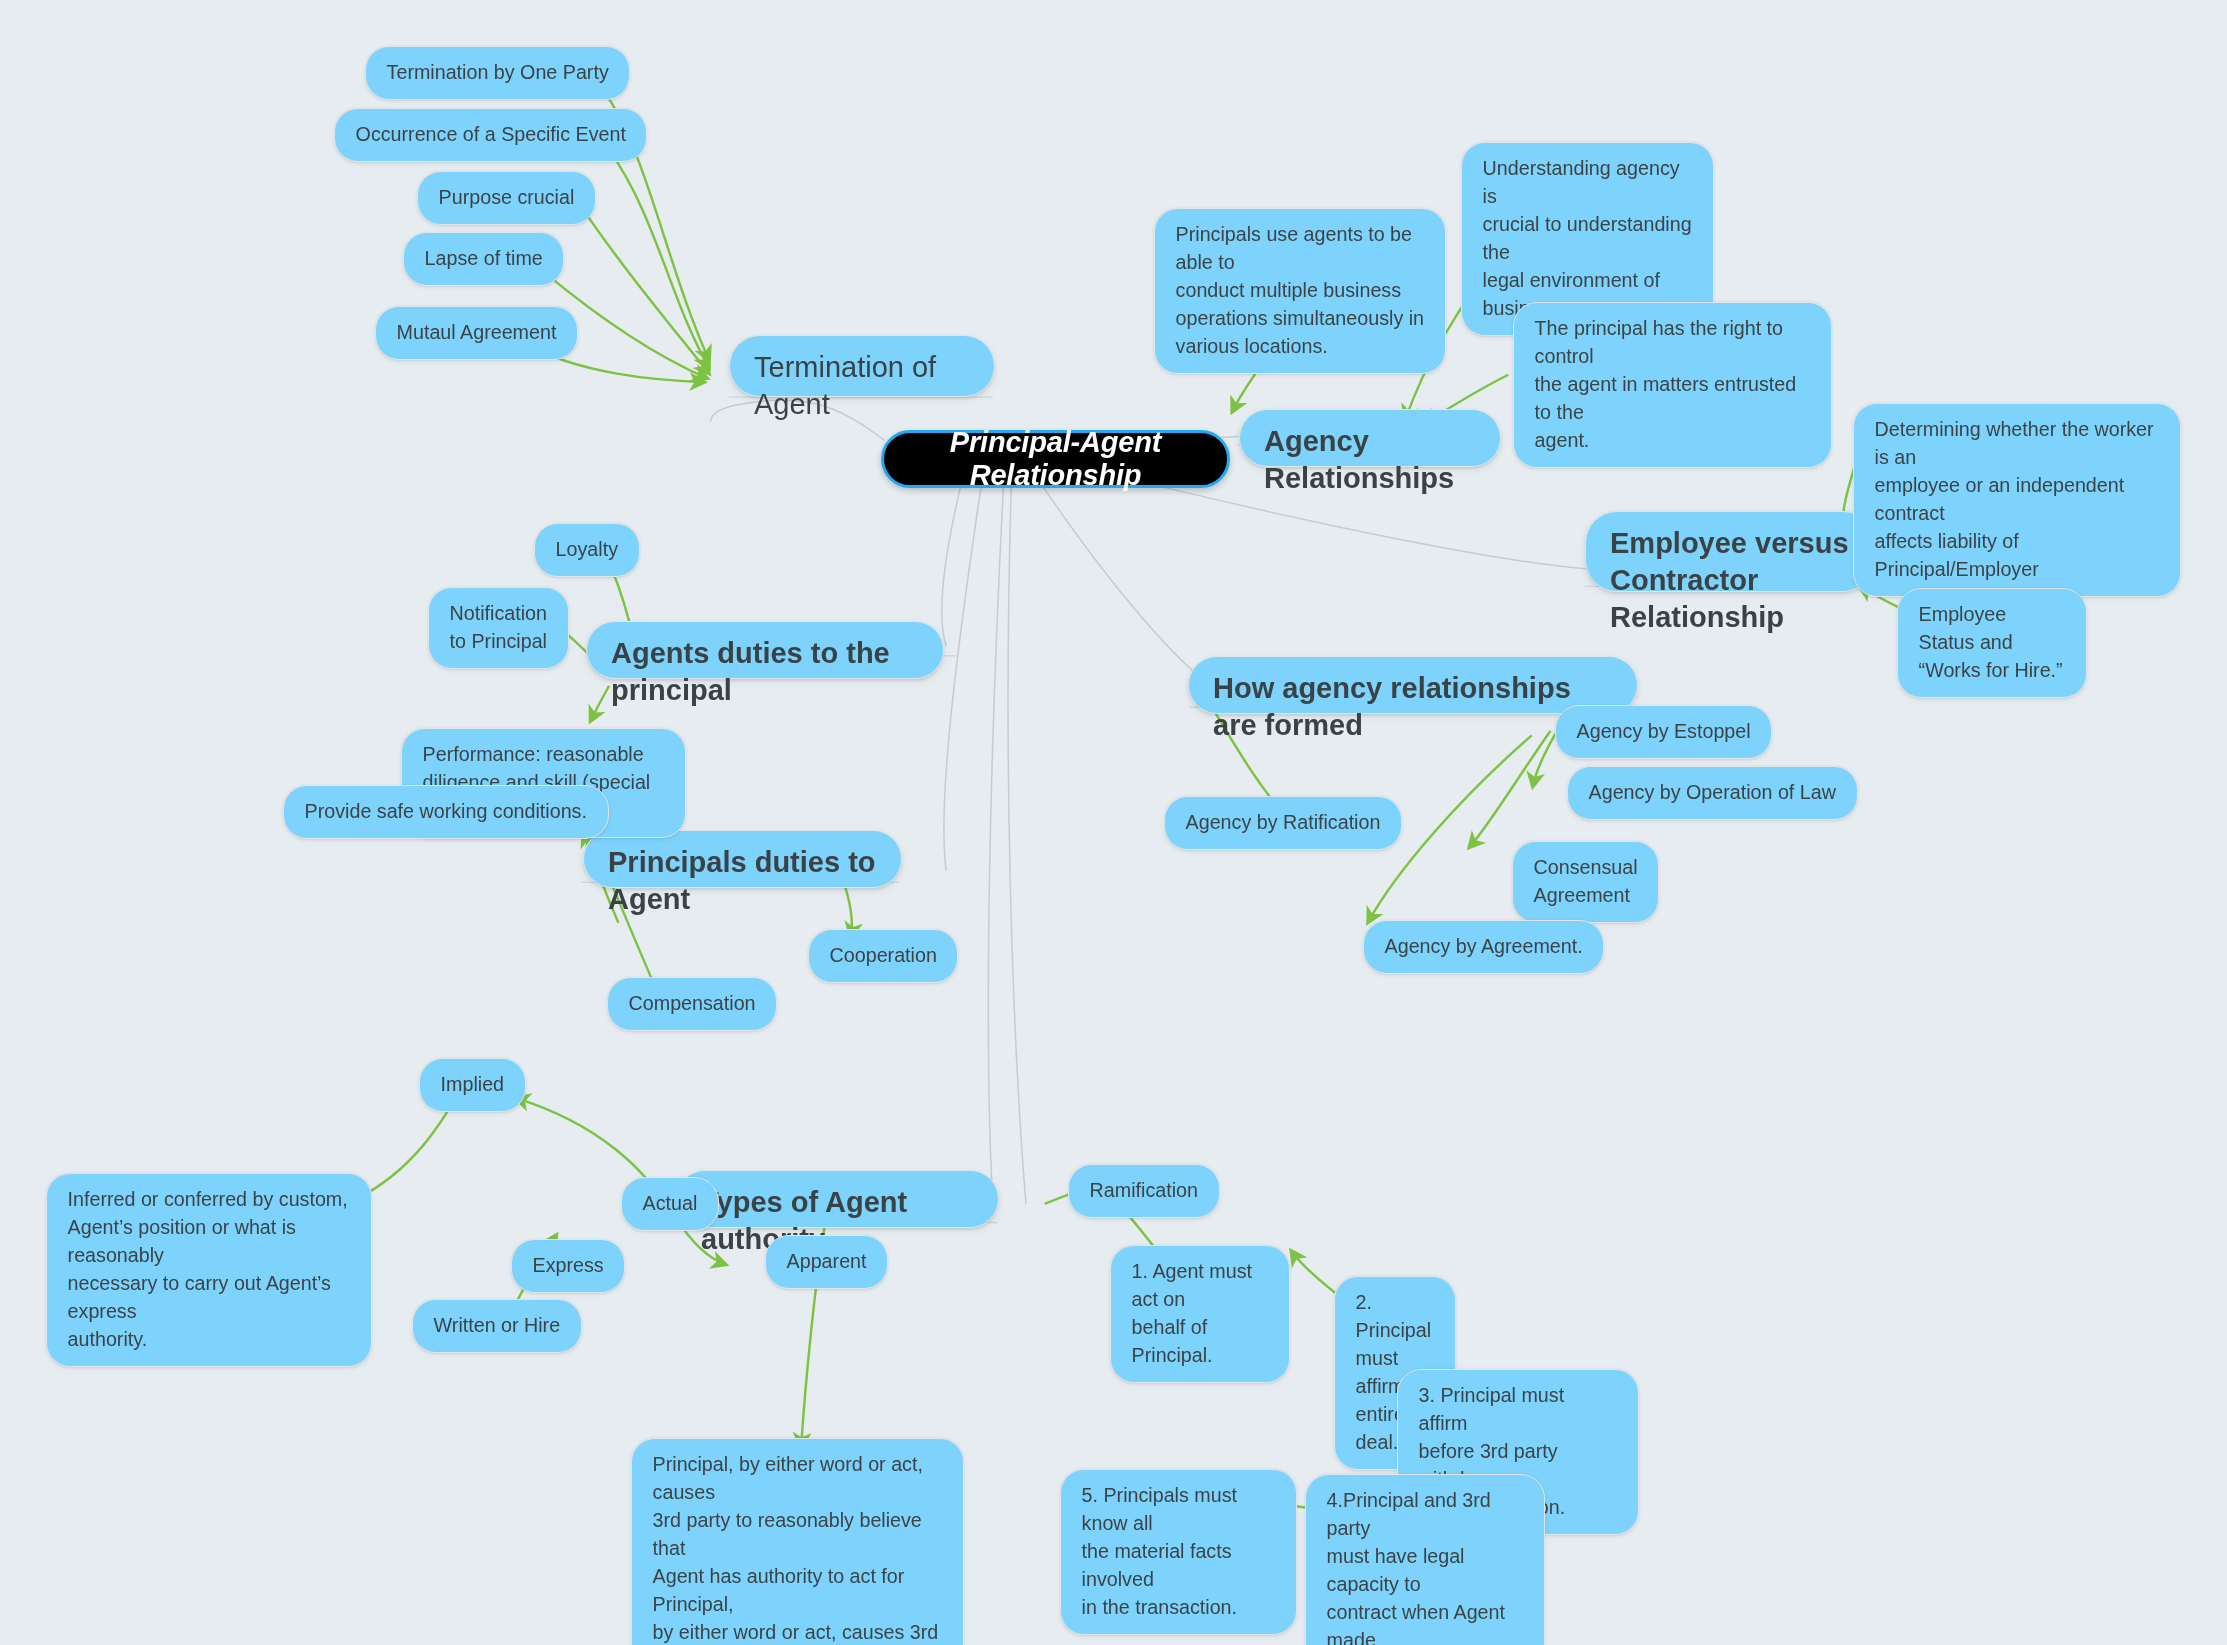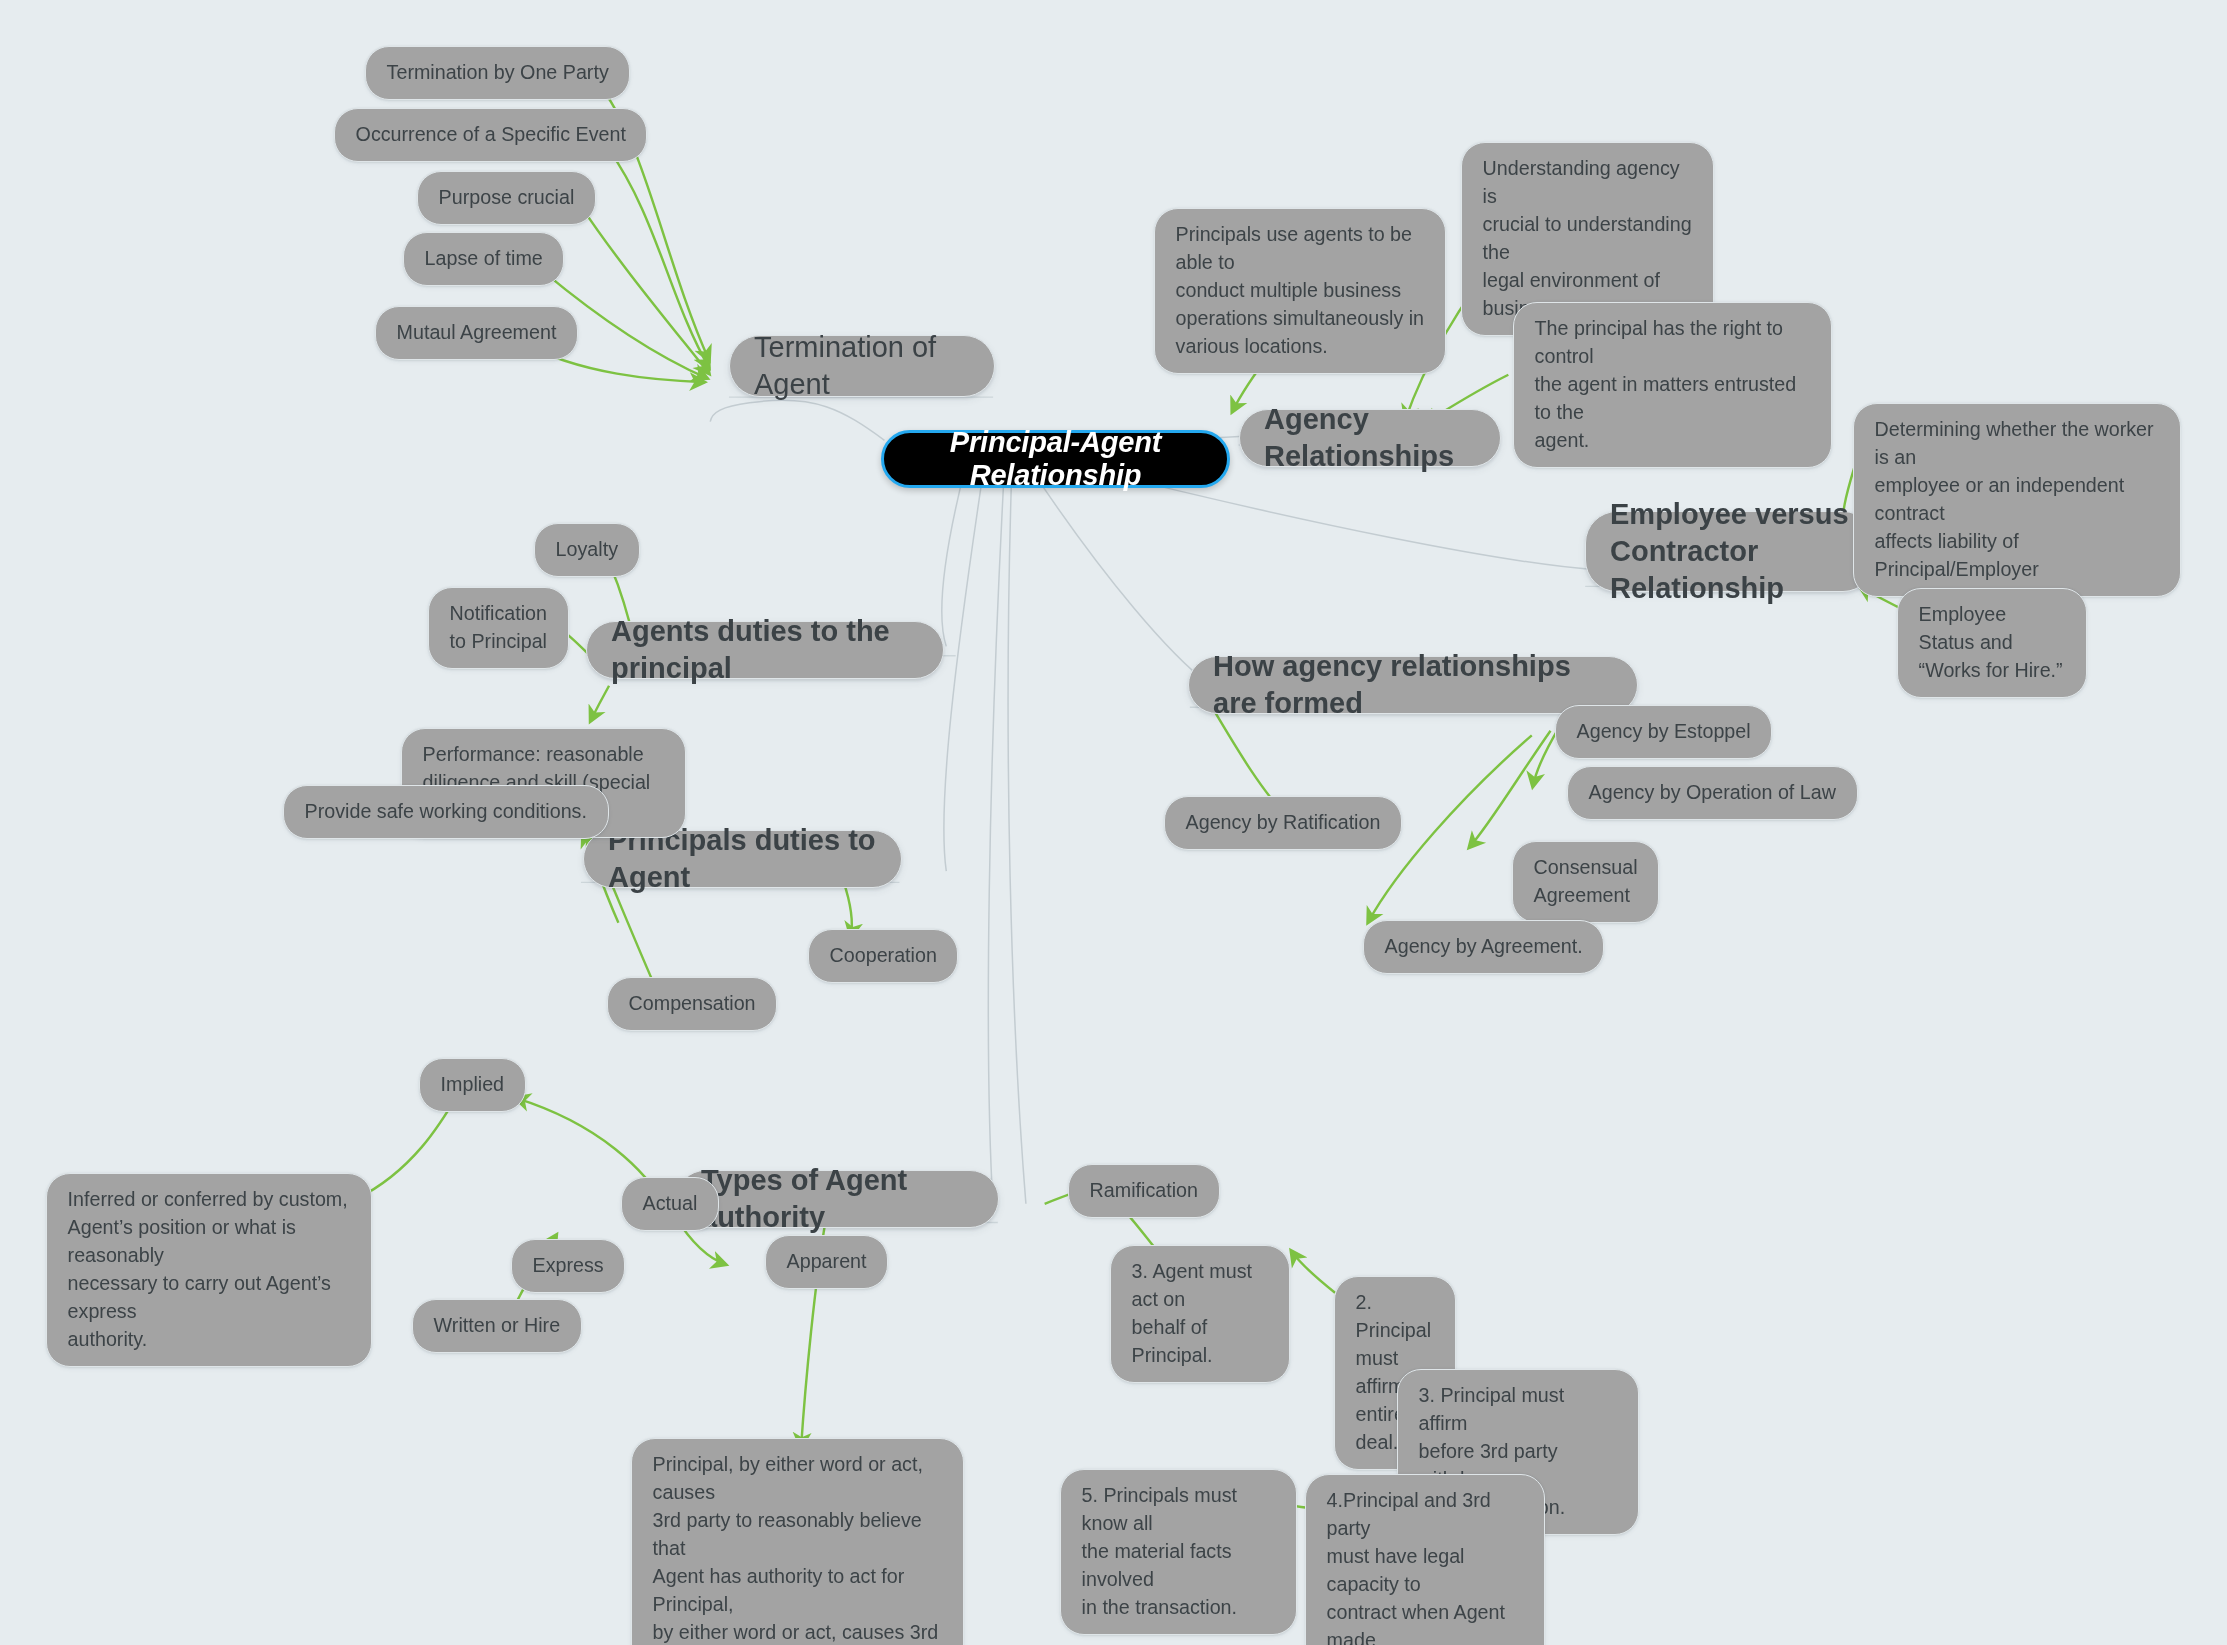--- a/index.html
+++ b/index.html
@@ -18,26 +18,25 @@
   #edges {
     position: absolute;
     left: 0; top: 0;
     width: 2227px;
     height: 1645px;
     pointer-events: none;
   }
   .node {
     position: absolute;
     box-sizing: border-box;
-    background: #a3a3a3;
+    background: #7dd3fc;
     border: 0.9px solid #dfe5e8;
     border-radius: 26px;
     color: #3c4347;
     display: flex;
-    align-items: center;
     box-shadow: 0 0.9px 1.9px rgba(40,60,70,0.10), 0 1.9px 5.6px rgba(40,60,70,0.05);
   }
   .leaf {
     font-size: 19.7px;
     line-height: 1.42;
     padding: 12px 20.6px;
     border-radius: 24px;
   }
   .topic {
     font-size: 29px;
@@ -287,21 +286,21 @@
 Agent has authority to act for Principal,
 by either word or act, causes 3rd party
 to reasonably believe that Agent has
 authority to act for Principal</span>
   </div>
 
   <div class="node leaf" style="left:1068px; top:1164px;">
     <span class="txt">Ramification</span>
   </div>
   <div class="node leaf" style="left:1110px; top:1245px; width:180px;">
-    <span class="txt">3. Agent must act on
+    <span class="txt">1. Agent must act on
 behalf of Principal.</span>
   </div>
   <div class="node leaf" style="left:1334px; top:1276px; width:122px;">
     <span class="txt">2. Principal
 must affirm
 entire deal.</span>
   </div>
   <div class="node leaf" style="left:1397px; top:1369px; width:242px;">
     <span class="txt">3. Principal must affirm
 before 3rd party withdraws

